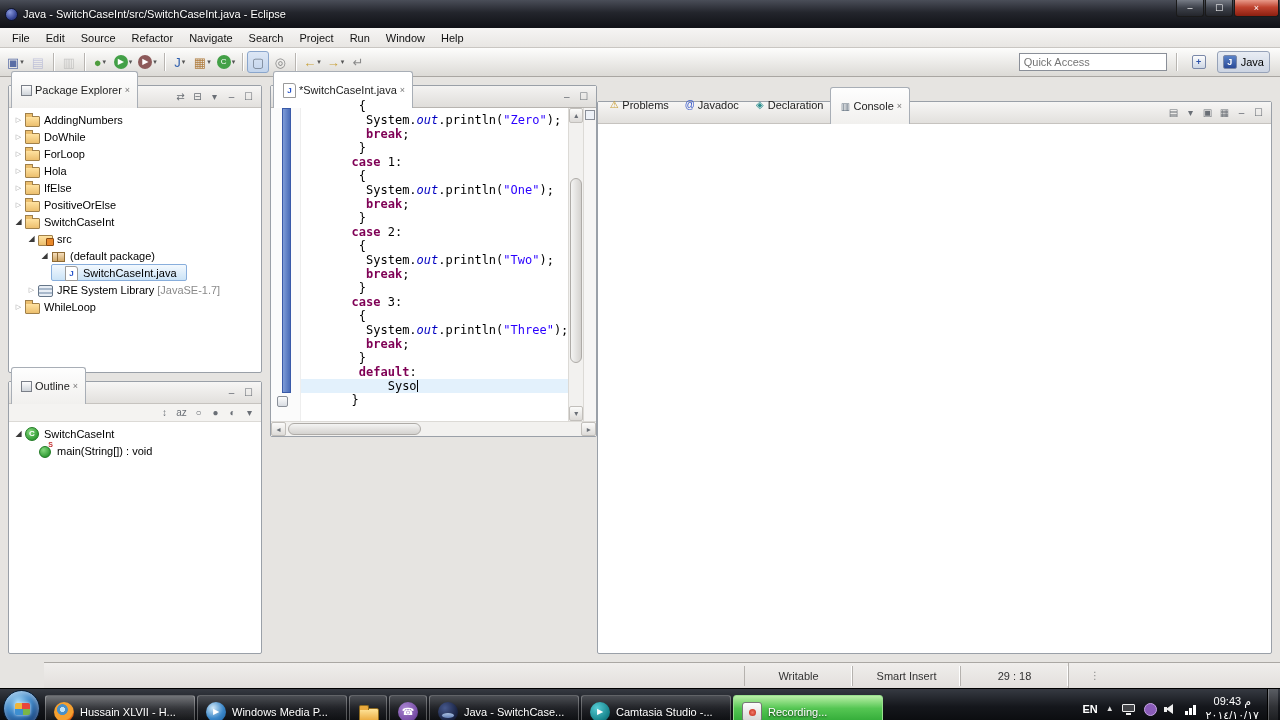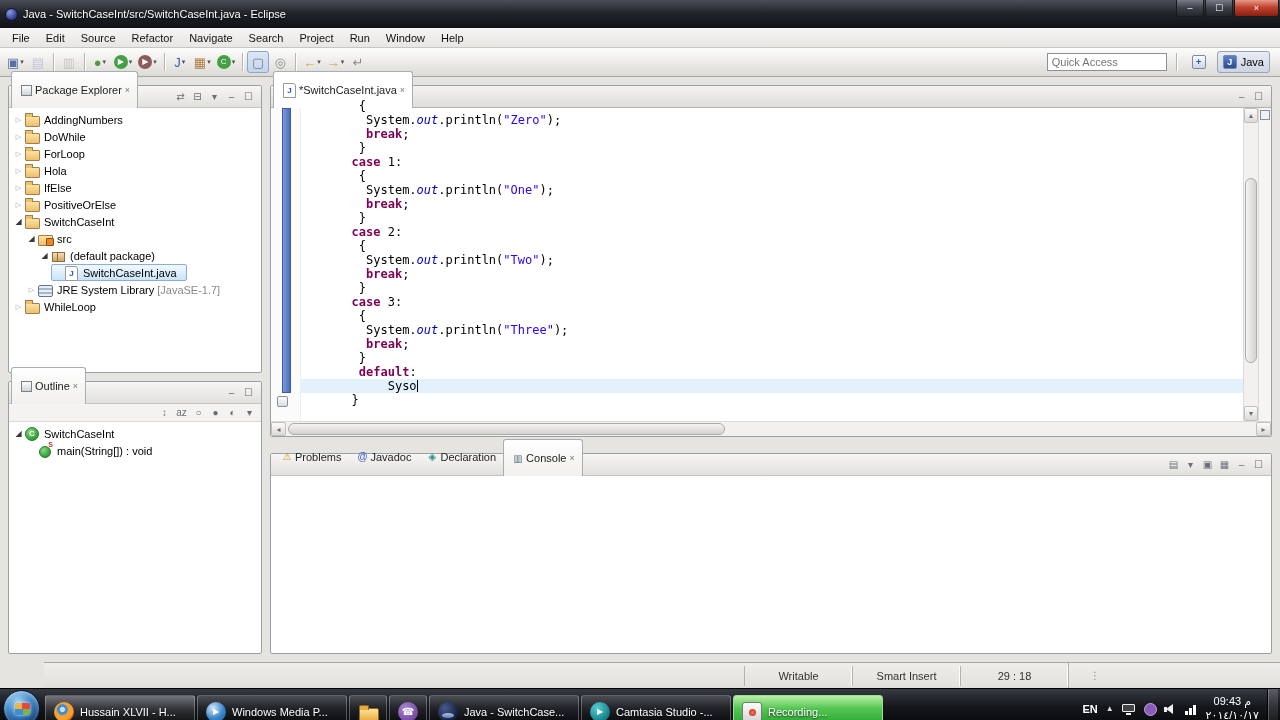--- a/index.html
+++ b/index.html
@@ -24,30 +24,30 @@
   .toolbar { height:29px; flex:none; background:linear-gradient(#fdfdfc,#dcdad6); border-bottom:1px solid #a9a6a2; display:flex; align-items:center; padding:0 4px; }
   .toolbar-icons { display:flex; align-items:center; }
   .tbtn { height:22px; min-width:22px; padding:0 2px; display:flex; align-items:center; justify-content:center; border:1px solid transparent; border-radius:3px; }
   .tbtn.pressed { background:linear-gradient(#dde7f5,#c2d4ec); border-color:#8aa6cc; }
   .tbtn.disabled { opacity:.45; }
   .tglyph { font-size:13px; line-height:1; }
   .tglyph.circ { width:14px; height:14px; border-radius:50%; display:flex; align-items:center; justify-content:center; font-size:8px; }
   .ddarrow { font-size:7px; color:#555; margin-left:1px; }
   .tsep { width:1px; height:18px; background:#b8b5b1; margin:0 4px; box-shadow:1px 0 0 #fff; }
   .qa-wrap { margin-left:auto; display:flex; align-items:center; gap:5px; padding-right:6px; }
-  .quick-access { width:120px; height:18px; border:1px solid #8a8f98; background:#fff; color:#666; font:11px "Liberation Sans",sans-serif; padding:0 4px; }
+  .quick-access { width:148px; height:18px; border:1px solid #8a8f98; background:#fff; color:#666; font:11px "Liberation Sans",sans-serif; padding:0 4px; }
   .persp-btn { height:22px; display:flex; align-items:center; gap:4px; padding:0 5px; border:1px solid transparent; border-radius:3px; }
   .persp-btn.sel { background:linear-gradient(#e9edf4,#ccd4e2); border-color:#96a2b8; }
   .persp-icon { width:14px; height:14px; border:1px solid #7a88a8; background:linear-gradient(#fdfdfd,#cdd6e4); display:flex; align-items:center; justify-content:center; font-size:9px; font-weight:bold; color:#2a50a8; border-radius:2px; }
   .persp-icon.java { background:linear-gradient(#5a82c8,#2a4a98); color:#fff; }
 
   
   .workbench { flex:none; height:585px; display:flex; gap:8px; padding:8px; background:#e6e4e1; }
   .left-col { width:254px; flex:none; display:flex; flex-direction:column; gap:8px; }
-  .right-col { flex:1; display:flex; flex-direction:column; min-width:0;justify-content:flex-end; }
+  .right-col { flex:1; display:flex; flex-direction:row; min-width:0;justify-content:flex-end; }
 
   .view { background:#fff; border:1px solid #9aa0a8; display:flex; flex-direction:column; border-radius:2px; }
   .vheader { height:22px; flex:none; background:linear-gradient(#f7f6f5,#e2e0dd); border-bottom:1px solid #c6c3bf; display:flex; align-items:flex-end; padding:0 2px; }
   .vtab { height:37px; display:flex; align-items:center; gap:1px; padding:0 7px; color:#222; white-space:nowrap; }
   .vtab.sel { background:linear-gradient(#fefefe,#f1f0ee); border:1px solid #a8aeb6; border-bottom:none; border-radius:3px 3px 0 0; margin-bottom:-1px; }
   .tabx { font-size:9px; color:#777; margin-left:2px; }
   .vhicons { margin-left:auto; display:flex; align-items:center; gap:2px; padding:0 3px 3px 0; }
   .hicon { min-width:15px; height:15px; display:inline-flex; align-items:center; justify-content:center; color:#6a6f76; font-size:10px; border-radius:2px; }
   .vicon { width:15px; height:15px; position:relative; flex:none; }
   .vicon.pkgexp::before { content:""; position:absolute; inset:2px; border:1px solid #7a7f88; background:linear-gradient(#fdfdfd,#cfd4da); }

